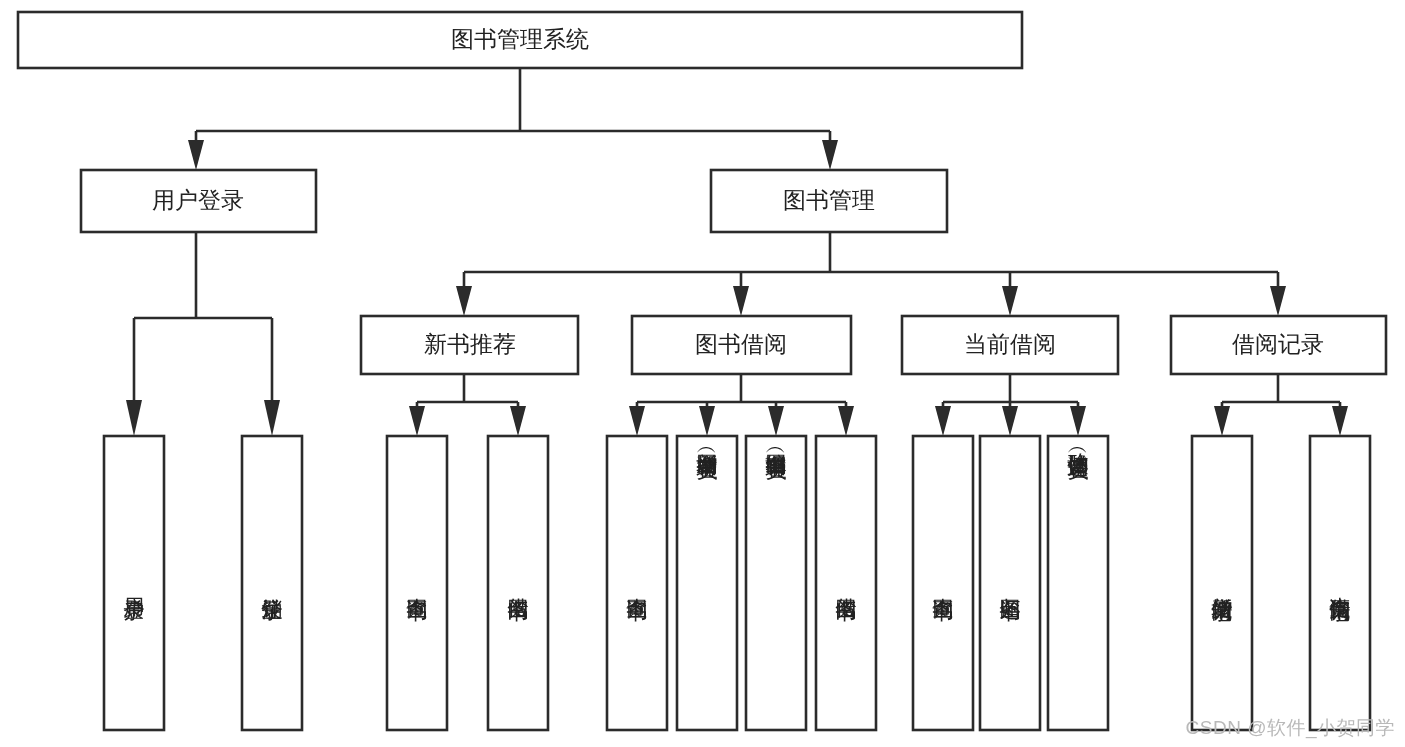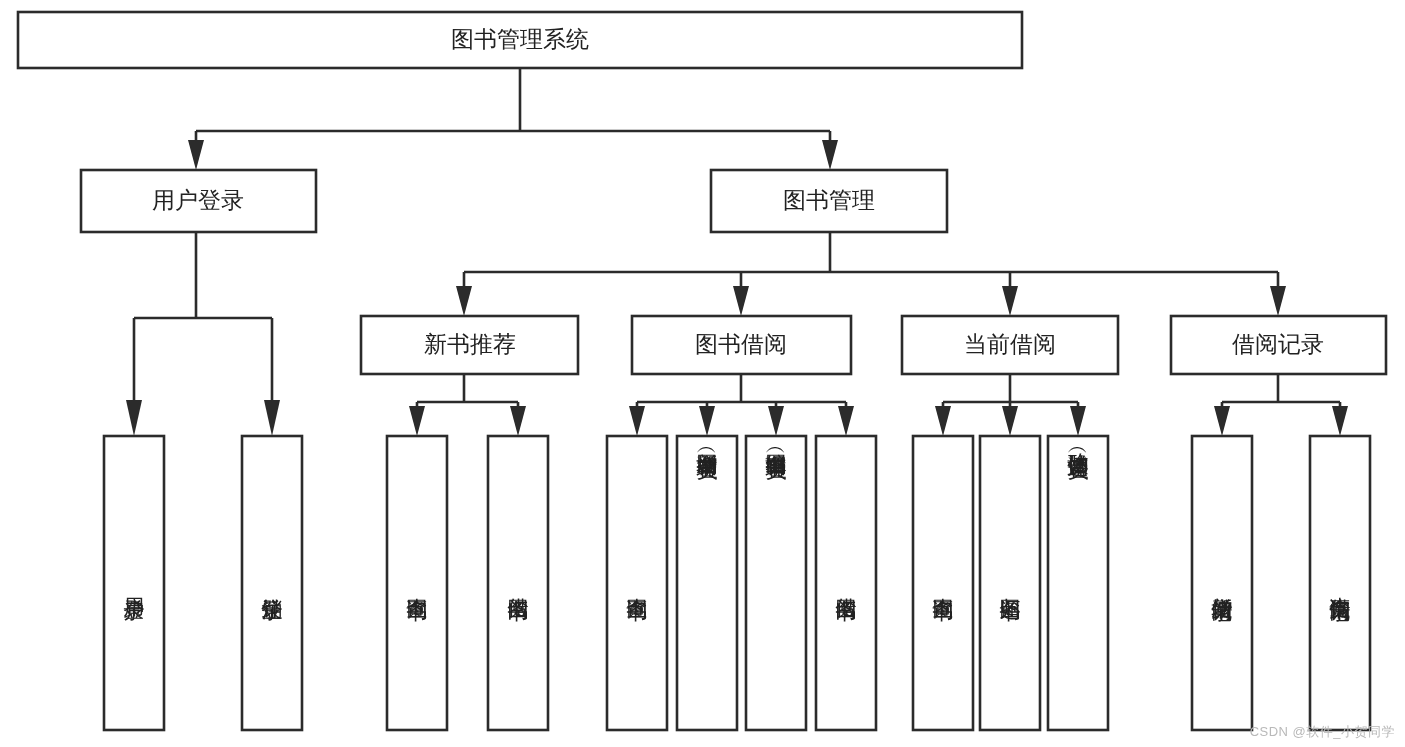--- a/index.html
+++ b/index.html
@@ -69,21 +69,21 @@
     text-orientation: upright;
     white-space: nowrap;
     letter-spacing: 1px;
     text-align: center;
   }
   .watermark {
     position: absolute;
     right: 10px;
     bottom: 6px;
     font-family: "Liberation Sans", "DejaVu Sans", sans-serif;
-    font-size: 13px;
+    font-size: 19px;
     color: #b9b9b9;
     white-space: nowrap;
     letter-spacing: 0.5px;
   }
 </style>
 </head>
 <body>
 
 <div id="diagram-root">
 

